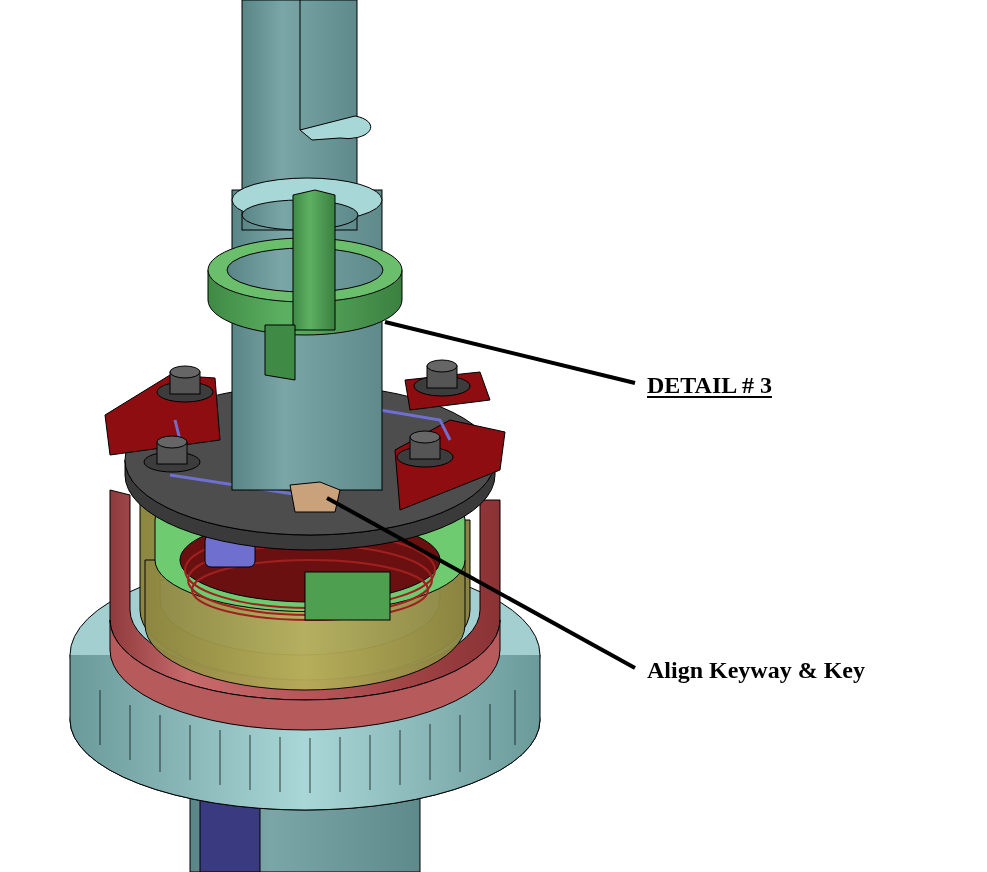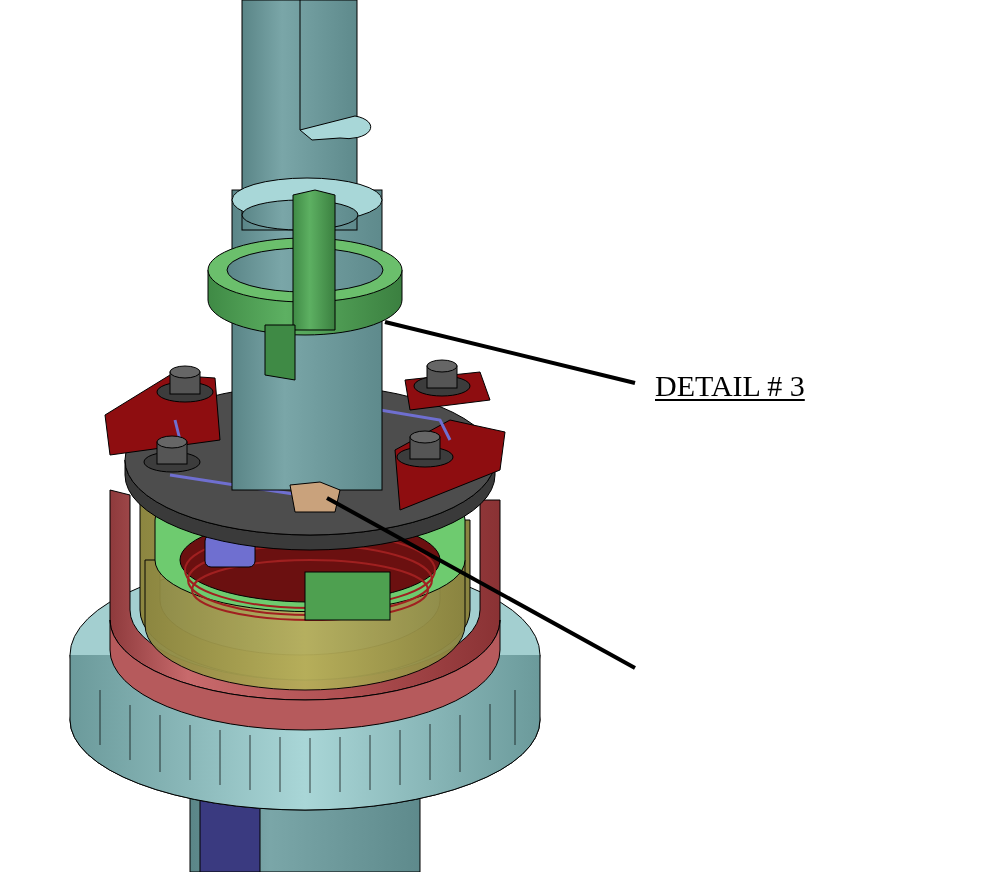--- a/index.html
+++ b/index.html
@@ -1,18 +1,18 @@
 <!DOCTYPE html>
 <html><head>
 <meta charset="utf-8">
 <style>
   html,body{margin:0;padding:0;background:#ffffff;}
   #stage{position:relative;width:987px;height:872px;overflow:hidden;background:#fff;}
   svg{position:absolute;left:0;top:0;}
-  .label{position:absolute;font-family:"Liberation Serif",serif;font-weight:normal;color:#000;font-size:30px;line-height:29px;white-space:nowrap;margin-left:8px;}
+  .label{position:absolute;font-family:"Liberation Serif",serif;font-weight:bold;color:#000;font-size:24px;line-height:29px;white-space:nowrap;}
   .u{text-decoration:underline;text-decoration-thickness:2px;text-underline-offset:3px;}
 </style>
 </head>
 <body>
 
 <div id="stage">
 <svg width="987" height="872" viewBox="0 0 987 872">
   <defs>
     <linearGradient id="shaftG" x1="0" x2="1">
       <stop offset="0" stop-color="#5a8587"></stop>
@@ -149,13 +149,14 @@
     <path d="M265 325 L295 325 L295 380 L265 375 Z" fill="#3f8a45" stroke="#000"></path>
   </g>
 
   <path d="M290 485 L320 482 L340 490 L335 512 L295 512 Z" fill="#c9a27c" stroke="#000"></path>
 
   <line id="leader0" x1="385" y1="322" x2="635" y2="383" stroke="#000" stroke-width="4"></line>
   <line id="leader1" x1="327" y1="498" x2="635" y2="668" stroke="#000" stroke-width="4"></line>
 </svg>
 
 <div class="label u" style="left:647px;top:371px;">DETAIL # 3</div>
+<div class="label" style="left:647px;top:656px;">Align Keyway &amp; Key</div>
 </div>
 
 </body></html>

